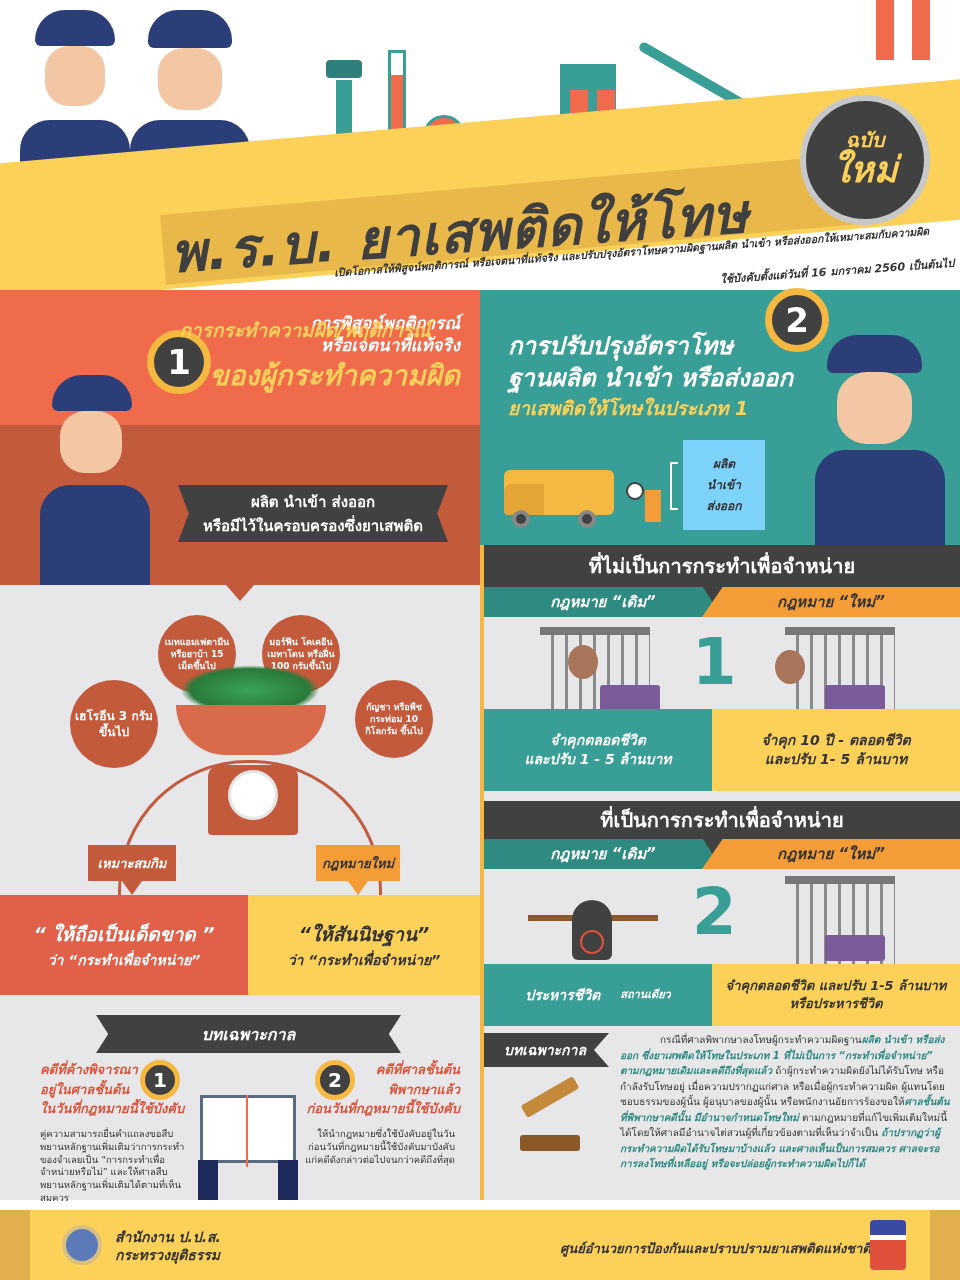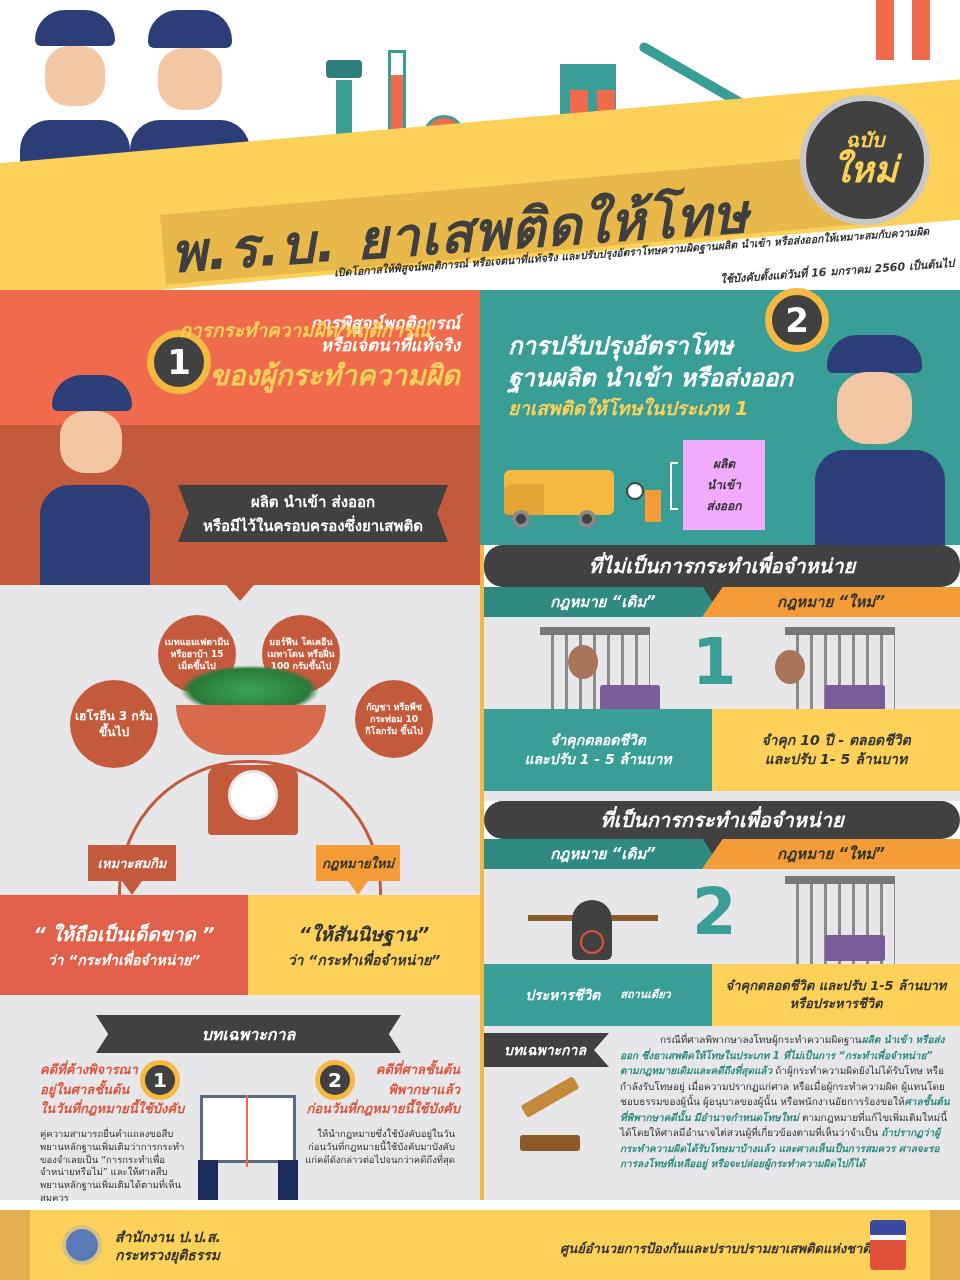--- a/index.html
+++ b/index.html
@@ -42,26 +42,26 @@
   .special-body { font-size: 9.5px; color: #333; line-height: 1.35; }
   .pin-sm { width: 40px; height: 40px; border-radius: 50%; background: #414141; border: 5px solid #f5b841; color: #fff; font-size: 20px; font-weight: bold; display: flex; align-items: center; justify-content: center; }
   .book { left: 200px; top: 805px; width: 96px; height: 68px; background: #fff; border: 3px solid #5a6a80; }
   .book-spine { left: 246px; top: 805px; width: 2px; height: 72px; background: #ef6b4c; }
 
   
   #right-col { left: 480px; top: 290px; width: 480px; height: 910px; }
   .sec2-head { left: 0; top: 0; width: 480px; height: 255px; background: #399e95; }
   .sec2-title .t1 { font-size: 24px; color: #fff; font-weight: bold; font-style: italic; line-height: 1.35; display: block; }
   .sec2-title .t3 { font-size: 19px; color: #fcd15a; font-weight: bold; font-style: italic; line-height: 1.4; display: block; }
-  .act-box { left: 203px; top: 150px; width: 82px; height: 90px; background: #f0abfc; display: flex; flex-direction: column; justify-content: center; align-items: center; font-size: 12px; font-weight: bold; font-style: italic; color: #333; line-height: 1.75; }
+  .act-box { left: 203px; top: 150px; width: 82px; height: 90px; background: #7dd3fc; display: flex; flex-direction: column; justify-content: center; align-items: center; font-size: 12px; font-weight: bold; font-style: italic; color: #333; line-height: 1.75; }
   .bracket { left: 190px; top: 172px; width: 8px; height: 48px; border: 2px solid #fff; border-right: none; }
   .truck { left: 24px; top: 180px; width: 110px; height: 45px; background: #f5b841; border-radius: 6px; }
   .truck-cab { left: 24px; top: 194px; width: 40px; height: 31px; background: #e3a535; border-radius: 8px 0 0 4px; }
   .wheel { width: 18px; height: 18px; border-radius: 50%; background: #414141; border: 4px solid #888; }
-  .band-dark { background: #414141; color: #fff; font-weight: bold; font-style: italic; font-size: 20px; display: flex; align-items: center; justify-content: center; border-radius: 19px; }
+  .band-dark { background: #414141; color: #fff; font-weight: bold; font-size: 20px; display: flex; align-items: center; justify-content: center; }
   .law-old { background: #2f8a82; color: #fff; font-size: 15px; font-weight: bold; font-style: italic; display: flex; align-items: center; justify-content: center; clip-path: polygon(0 0, 92% 0, 100% 100%, 0 100%); }
   .law-new { background: #f39c38; color: #333; font-size: 15px; font-weight: bold; font-style: italic; display: flex; align-items: center; justify-content: center; clip-path: polygon(8% 0, 100% 0, 100% 100%, 0 100%); }
   .cell-grey { background: #e7e7e9; }
   .cell-teal { background: #399e95; color: #fff; font-weight: bold; font-style: italic; text-align: center; display: flex; flex-direction: column; align-items: center; justify-content: center; font-size: 14px; line-height: 1.35; }
   .cell-yellow { background: #fcd15a; color: #333; font-weight: bold; font-style: italic; text-align: center; display: flex; flex-direction: column; align-items: center; justify-content: center; font-size: 14px; line-height: 1.35; }
   .big-num { font-size: 64px; color: #399e95; font-weight: bold; }
   .cage { width: 110px; height: 90px; border-top: 8px solid #777; background: repeating-linear-gradient(90deg, transparent 0 11px, #8a8a8a 11px 14px); }
   .prisoner { width: 40px; height: 60px; background: #414141; border-radius: 20px 20px 6px 6px; }
   .prisoner-head { width: 30px; height: 34px; border-radius: 50%; background: #a8745a; }
   .money { width: 60px; height: 26px; background: #7a5c9a; border-radius: 3px; }

